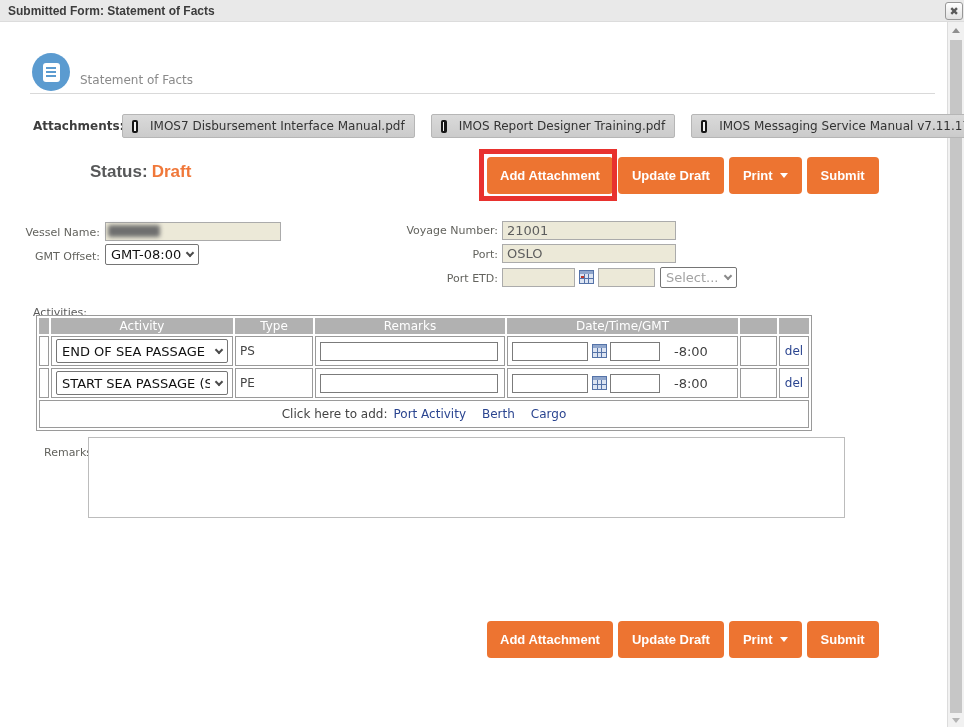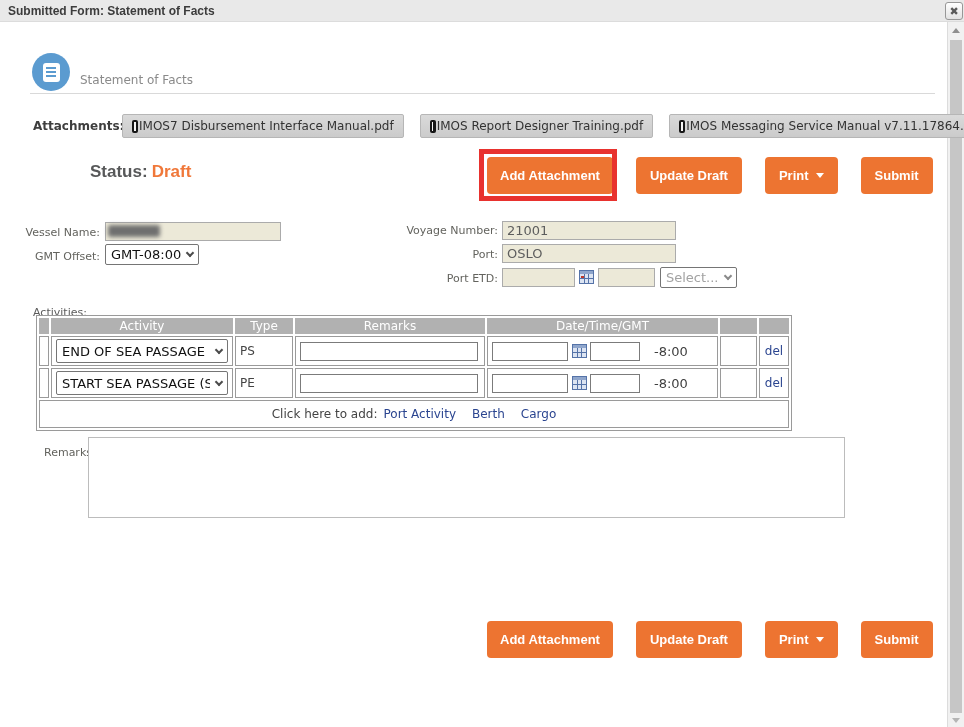--- a/index.html
+++ b/index.html
@@ -25,28 +25,28 @@
   .circle-icon { position:absolute; left:32px; top:31px; width:38px; height:38px; border-radius:50%; background:#5b9bd0; display:flex; align-items:center; justify-content:center; }
   .doc-glyph { width:17px; height:19px; background:#fff; border-radius:3px; display:flex; align-items:center; justify-content:center; }
   .doc-lines { width:10px; height:2px; background:#5b9bd0; box-shadow:0 4px 0 #5b9bd0, 0 -4px 0 #5b9bd0; }
   .hdr-date { position:absolute; left:80px; top:29px; font-family:"Liberation Sans", sans-serif; font-size:17px; font-weight:bold; color:#404040; }
   .hdr-sub  { position:absolute; left:80px; top:51px; font-size:12px; color:#8a8a8a; }
   .divider { position:absolute; left:30px; top:71px; width:905px; height:1px; background:#d9d9d9; }
 
   
   .att-label { position:absolute; left:33px; top:97px; font-size:12px; font-weight:bold; color:#3e3e3e; }
   .att-row { position:absolute; left:122px; top:92px; display:flex; gap:16px; }
-  .chip { display:inline-flex; align-items:center; gap:1px; background:linear-gradient(#dadada,#cbcbcb); border:1px solid #b6b6b6; border-radius:2px; padding:4px 9px; font-size:12px; color:#333; cursor:pointer; white-space:nowrap; }
+  .chip { display:inline-flex; align-items:center; gap:12px; background:linear-gradient(#dadada,#cbcbcb); border:1px solid #b6b6b6; border-radius:2px; padding:4px 9px; font-size:12px; color:#333; cursor:pointer; white-space:nowrap; }
   .clip-icon { display:inline-block; width:6px; height:13px; background:#161616; border-radius:2px; position:relative; }
   .clip-icon::after { content:""; position:absolute; left:2px; top:2px; width:1.5px; height:9px; background:#f5f5f5; }
 
   
   .status { position:absolute; left:90px; top:140px; font-family:"Liberation Sans", sans-serif; font-size:17px; font-weight:bold; color:#575859; }
   .status .val { color:#f0783a; margin-left:4px; }
-  .btn-row { position:absolute; left:487px; display:flex; gap:23px; align-items:flex-start; }
+  .btn-row { position:absolute; left:487px; display:flex; gap:5px; align-items:flex-start; }
   .btn-row.top { top:135px; }
   .btn-row.bottom { top:599px; }
   .obtn { background:#ed7431; color:#fff; border:none; border-radius:4px; font-family:"Liberation Sans", sans-serif; font-weight:bold; font-size:13px; padding:11px 14px; cursor:pointer; display:inline-flex; align-items:center; gap:7px; white-space:nowrap; }
   .obtn.wide { padding:11px 13px; }
   .caret { display:inline-block; width:0; height:0; border-left:4px solid transparent; border-right:4px solid transparent; border-top:5px solid #fff; }
   .hl-wrap { position:relative; display:inline-block; }
   .red-outline { position:absolute; left:-8px; top:-8px; right:-4px; bottom:-7px; border:5px solid #e8322e; pointer-events:none; }
 
   
   .flabel { position:absolute; font-size:11px; color:#63635e; text-align:right; }
@@ -59,21 +59,21 @@
   .xselect.muted .chev { border-color:#8a8a8a; }
   .cal-btn { display:inline-flex; cursor:pointer; background:none; border:none; padding:0; vertical-align:middle; }
 
   
   .act-label { position:absolute; left:33px; top:284px; font-size:11px; color:#5b5b5b; }
   .act-table { position:absolute; left:36px; top:293px; border-collapse:separate; border-spacing:2px; border:1px solid #9a9a9a; background:#fff; }
   .act-table th { background:#b1b1b1; color:#fff; font-size:12px; font-weight:normal; padding:1px 4px; text-align:center; font-family:"DejaVu Sans", sans-serif; }
   .act-table td { border:1px solid #9a9a9a; padding:2px 4px; font-size:12px; color:#444; vertical-align:middle; height:28px; background:#fff; }
   .act-table .c0 { width:10px; padding:0; }
   .act-table .c-act { width:182px; }
-  .act-table .c-type { width:58px; }
+  .act-table .c-type { width:78px; }
   .act-table .c-rem { width:190px; }
   .act-table .c-dt { width:231px;margin-left:24px; }
   .act-table .c-blank { width:37px; }
   .act-table .c-del { width:30px; text-align:center; }
   .act-table td.c0 { border:1px solid #9a9a9a; }
   .cell-sel { position:static; width:172px; height:24px; }
   .rem-input { width:178px; height:19px; border:1px solid #7b7b7b; font-size:12px; padding:1px 3px; }
   .dt-input { width:76px; height:19px; border:1px solid #7b7b7b; font-size:12px; padding:1px 3px; vertical-align:middle; }
   .tm-input { width:50px; height:19px; border:1px solid #7b7b7b; font-size:12px; padding:1px 3px; vertical-align:middle; margin-left:3px; }
   .gmt-txt { font-size:13px; color:#3f3f3f; margin-left:14px; vertical-align:middle; }

